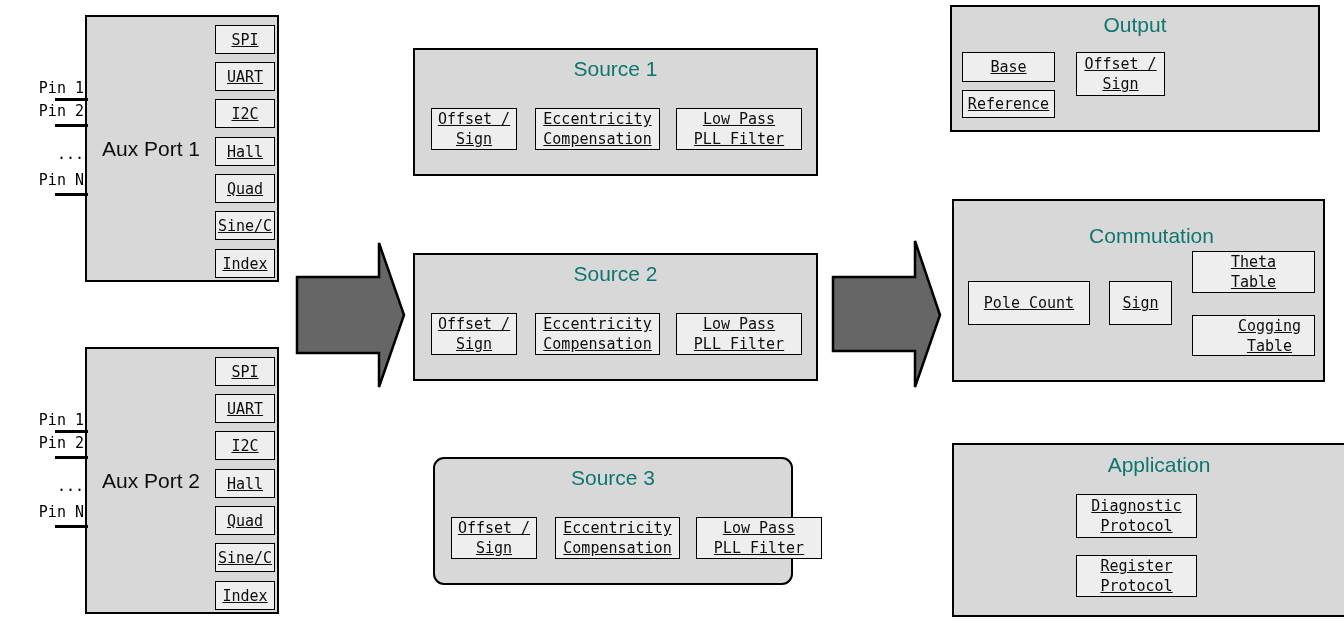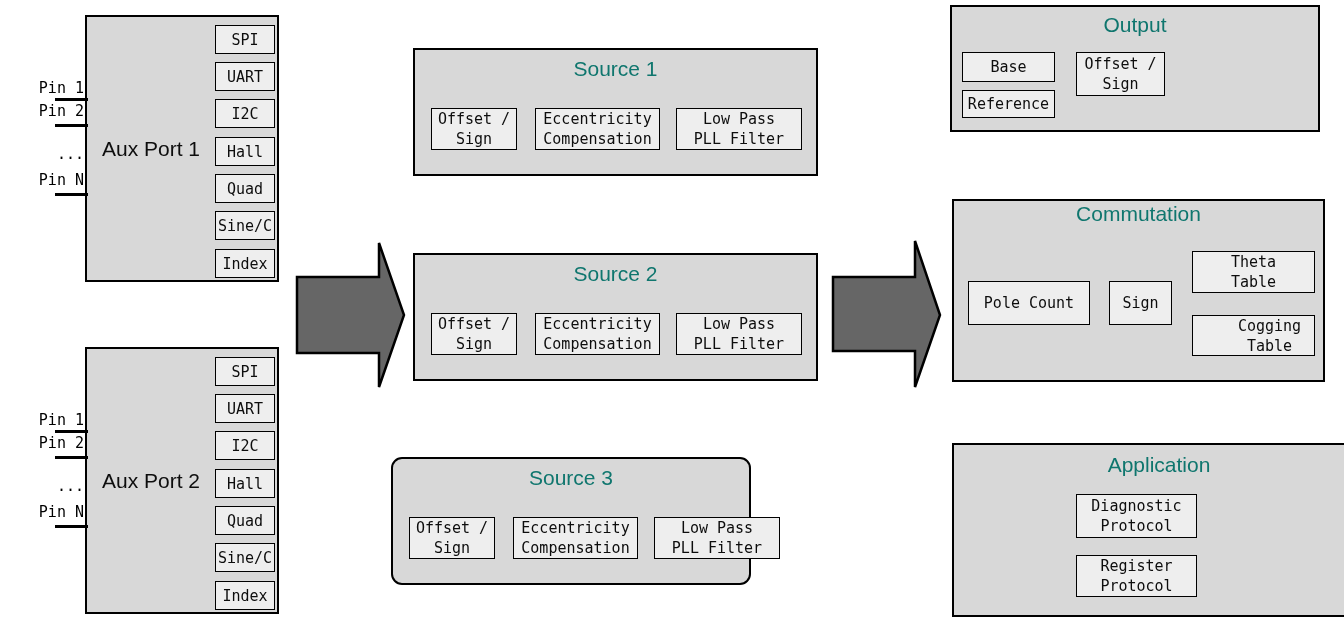--- a/index.html
+++ b/index.html
@@ -20,21 +20,21 @@
     position:absolute; left:0; top:0; width:128px; height:100%;
     display:flex; align-items:center; justify-content:center;
     font:21px "Liberation Sans", sans-serif; color:#0d0d0d;
   }
   .mono-box {
     position:absolute; box-sizing:border-box;
     background:var(--box-fill,#eeeeee);
     border:1.5px solid var(--border,#000);
     display:flex; align-items:center; justify-content:center;
     text-align:center; white-space:pre-line;
-    font:15px/20px "DejaVu Sans Mono", monospace; color:#0d0d0d;
+    font:15px/20px "DejaVu Sans Mono", monospace; color:#0d0d0d;text-decoration:underline;
   }
   .proto { left:128px; width:60px; height:29px; }
   .pin-label {
     position:absolute; left:-57px; width:54px; text-align:right;
     font:15px/16px "DejaVu Sans Mono", monospace; color:#000;
   }
   .pin-line { position:absolute; left:-32px; width:33px; height:3px; background:#000; }
   .arrow { position:absolute; }
   .arrow polygon { fill:var(--arrow-fill,#666666); stroke:var(--border,#000); stroke-width:2.5; }
 </style>
@@ -100,21 +100,21 @@
   <div class="block" style="left:413px; top:253px; width:405px; height:128px;">
     <div class="block-title" style="top:6px;">Source 2</div>
     <div class="mono-box" style="left:16px;  top:58px; width:86px;  height:42px;">Offset /
 Sign</div>
     <div class="mono-box" style="left:120px; top:58px; width:125px; height:42px;">Eccentricity
 Compensation</div>
     <div class="mono-box" style="left:261px; top:58px; width:126px; height:42px;">Low Pass
 PLL Filter</div>
   </div>
 
-  <div class="block" style="left:391px; top:457px; width:360px; height:128px;border-radius:11px;">
+  <div class="block" style="left:433px; top:457px; width:360px; height:128px;border-radius:11px;">
     <div class="block-title" style="top:6px;">Source 3</div>
     <div class="mono-box" style="left:16px;  top:58px; width:86px;  height:42px;">Offset /
 Sign</div>
     <div class="mono-box" style="left:120px; top:58px; width:125px; height:42px;">Eccentricity
 Compensation</div>
     <div class="mono-box" style="left:261px; top:58px; width:126px; height:42px;">Low Pass
 PLL Filter</div>
   </div>
 
   <svg class="arrow" style="left:831px; top:238px;" width="112" height="152" viewBox="0 0 112 152">
@@ -123,21 +123,21 @@
 
   <div class="block" style="left:950px; top:5px; width:370px; height:127px;">
     <div class="block-title" style="top:5px;">Output</div>
     <div class="mono-box" style="left:10px;  top:45px; width:93px;  height:30px;">Base</div>
     <div class="mono-box" style="left:10px;  top:83px; width:93px;  height:28px;">Reference</div>
     <div class="mono-box" style="left:124px; top:45px; width:89px;  height:44px;">Offset /
 Sign</div>
   </div>
 
   <div class="block" style="left:952px; top:199px; width:373px; height:183px;">
-    <div class="block-title" style="top:0;">Commutation</div>
+    <div class="block-title" style="top:22px;padding-left:13px;">Commutation</div>
     <div class="mono-box" style="left:14px;  top:80px;  width:122px; height:44px;">Pole Count</div>
     <div class="mono-box" style="left:155px; top:80px;  width:63px;  height:44px;">Sign</div>
     <div class="mono-box" style="left:238px; top:50px;  width:123px; height:42px;">Theta
 Table</div>
     <div class="mono-box" style="left:238px; top:114px; width:123px; height:41px;padding-left:32px;">Cogging
 Table</div>
   </div>
 
   <div class="block" style="left:952px; top:443px; width:414px; height:174px;">
     <div class="block-title" style="top:7px;">Application</div>

